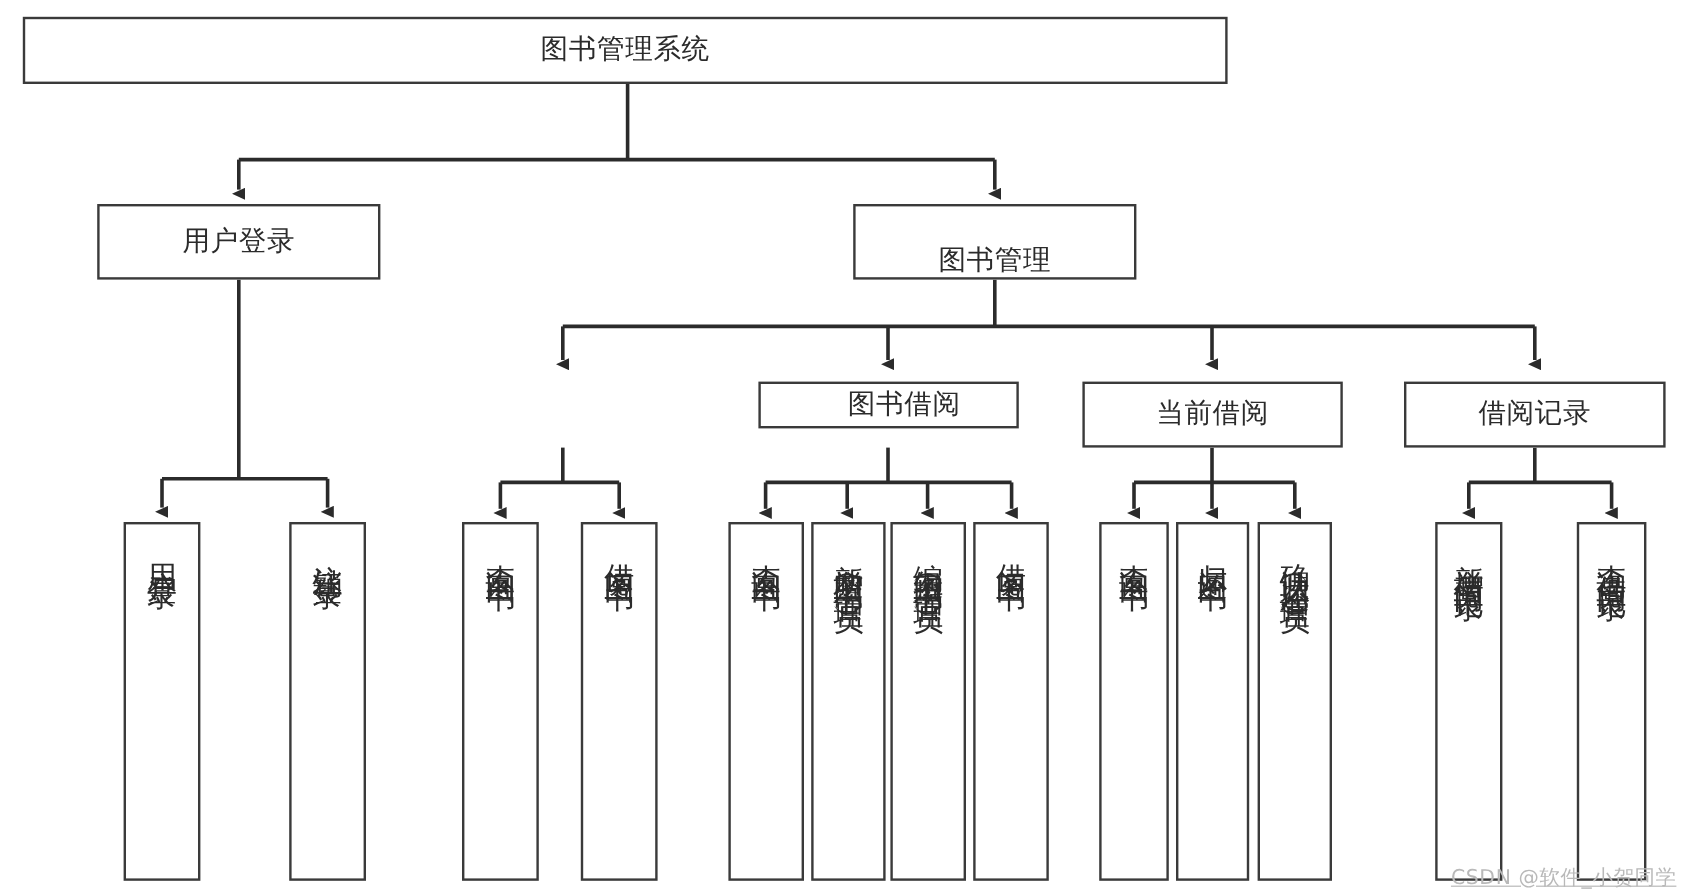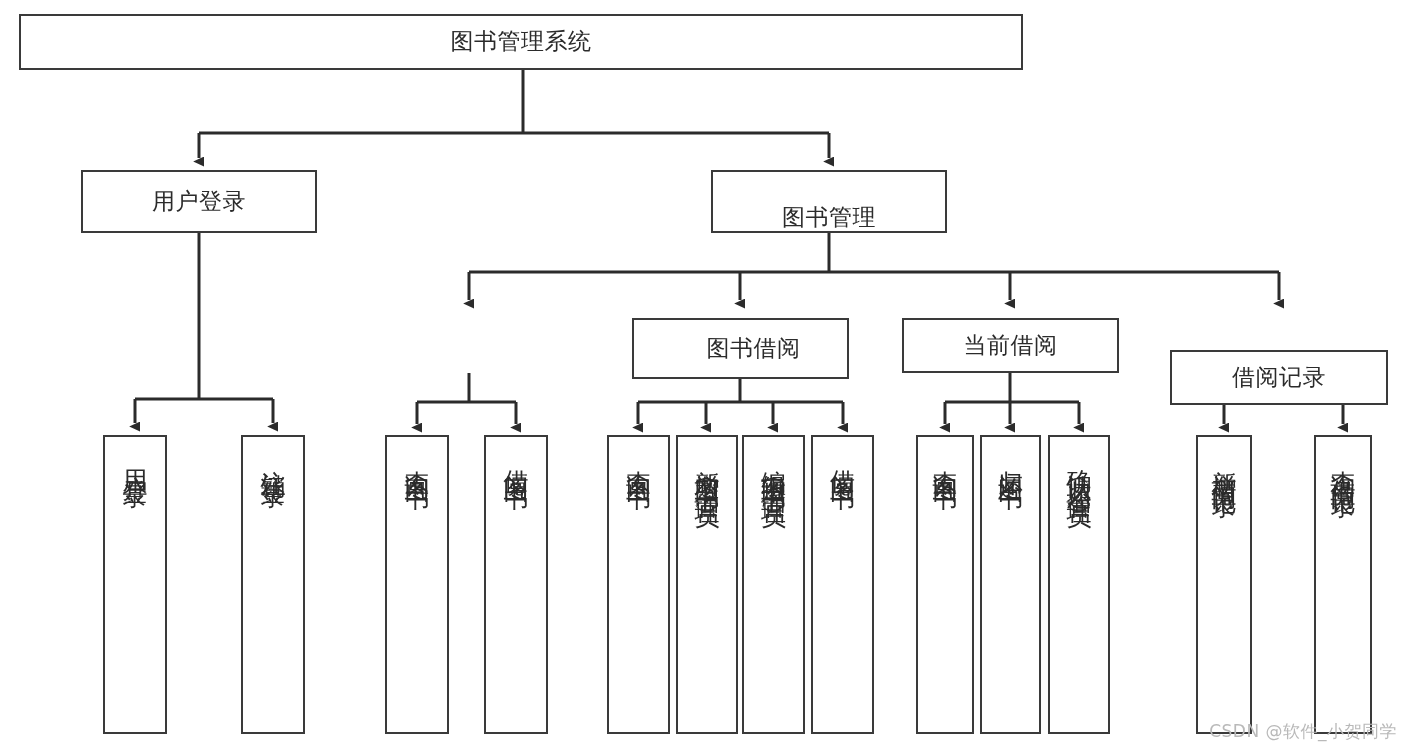--- a/index.html
+++ b/index.html
@@ -61,20 +61,21 @@
   .watermark{
     position:absolute;
     right:8px;
     bottom:4px;
     font-size:17px;
     color:#b9b9b9;
     letter-spacing:0.5px;
     z-index:5;
     white-space:nowrap;
     font-family:"DejaVu Sans","Liberation Sans",sans-serif;
+    text-decoration:underline;
   }
 </style>
 </head>
 <body>
 
 <div id="canvas">
 
   <svg id="edges" viewBox="0 0 1405 747" xmlns="http://www.w3.org/2000/svg">
     <defs>
       <marker id="arrow" markerWidth="10" markerHeight="11" refX="1.5" refY="5.2" orient="auto" markerUnits="userSpaceOnUse">
@@ -131,29 +132,29 @@
 
   <div class="node h" style="left:81px;top:170px;width:236px;height:63px;">
     <span class="node-label">用户登录</span>
   </div>
 
   <div class="node h" style="left:711px;top:170px;width:236px;height:63px;align-items:flex-end;">
     <span class="node-label">图书管理</span>
   </div>
 
 
-  <div class="node h" style="left:632px;top:318px;width:217px;height:61px;padding-left:26px;">
+  <div class="node h" style="left:632px;top:318px;width:217px;height:39px;padding-left:26px;">
     <span class="node-label">图书借阅</span>
   </div>
 
   <div class="node h" style="left:902px;top:318px;width:217px;height:55px;justify-content:center;">
     <span class="node-label">当前借阅</span>
   </div>
 
-  <div class="node h" style="left:1170px;top:318px;width:218px;height:55px;margin-top:32px;">
+  <div class="node h" style="left:1170px;top:318px;width:218px;height:55px;">
     <span class="node-label">借阅记录</span>
   </div>
 
   <div class="node v" style="left:103px;top:435px;width:64px;height:299px;">
     <span class="node-label">用户登录</span>
   </div>
 
   <div class="node v" style="left:241px;top:435px;width:64px;height:299px;">
     <span class="node-label">注销登录</span>
   </div>

